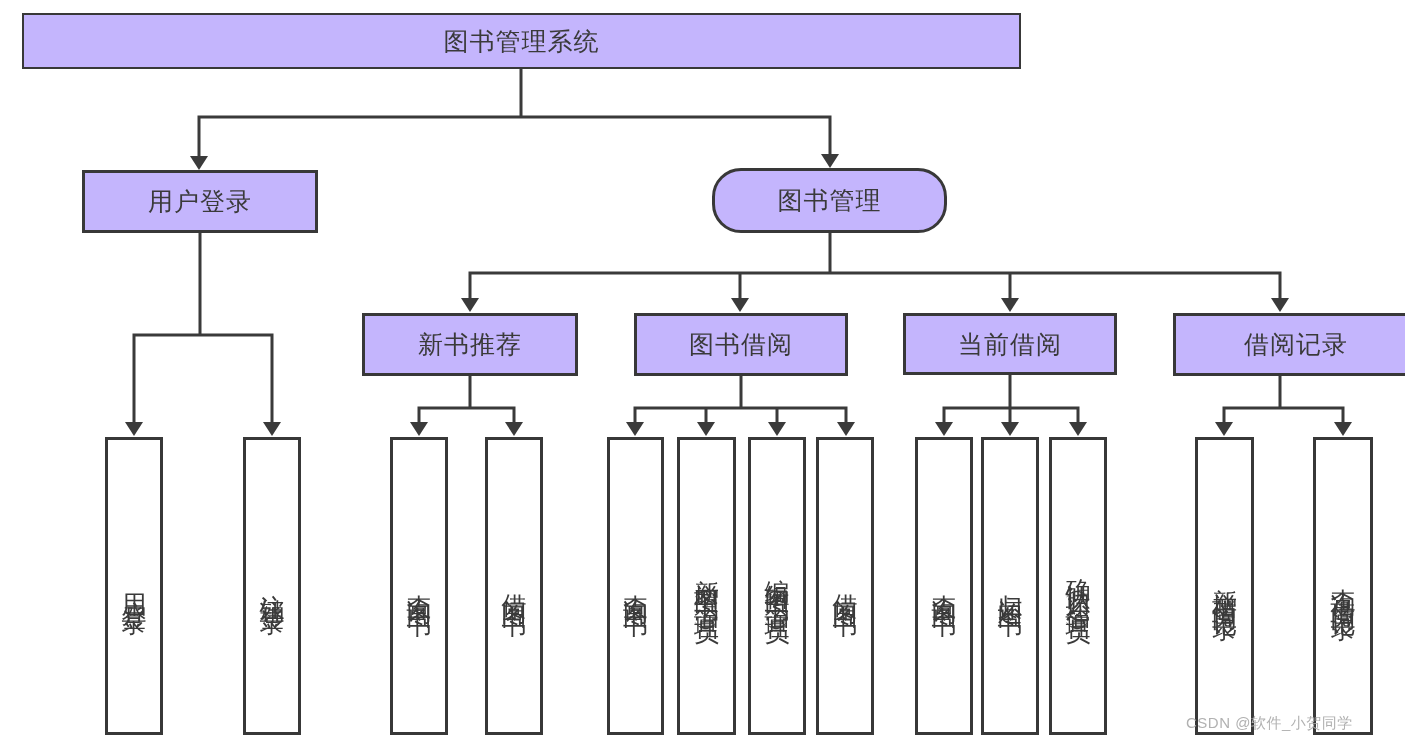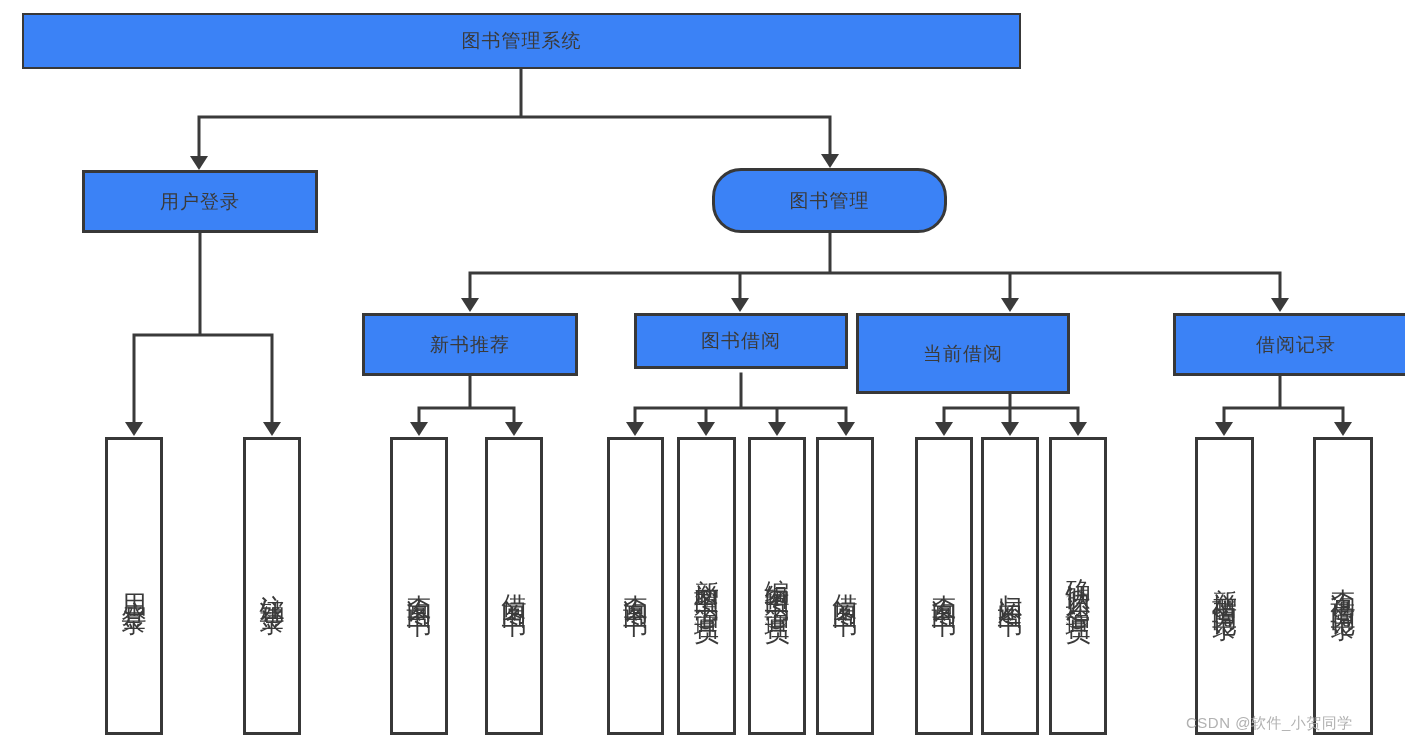--- a/index.html
+++ b/index.html
@@ -8,22 +8,22 @@
     width:1405px;height:747px;
     background:#ffffff;
     font-family:"Liberation Sans","DejaVu Sans",sans-serif;
     color:#3a3a3a;
     overflow:hidden;
   }
   .wires{position:absolute;left:0;top:0;z-index:1;}
   .hnode{
     position:absolute;z-index:2;
     display:flex;align-items:center;justify-content:center;
-    background:#3b82f6;border:3px solid #383838;box-sizing:border-box;
-    font-size:19px;letter-spacing:1px;white-space:nowrap;
+    background:#c4b5fd;border:3px solid #383838;box-sizing:border-box;
+    font-size:25px;letter-spacing:1px;white-space:nowrap;
   }
   .vnode{
     position:absolute;z-index:2;
     display:flex;align-items:center;justify-content:center;
     background:#ffffff;border:3px solid #383838;box-sizing:border-box;
     font-size:25px;
     writing-mode:vertical-rl;
     letter-spacing:6px;line-height:1;
     top:437px;height:298px;
   }
@@ -70,22 +70,22 @@
       <polygon points="1334,422 1352,422 1343,436"></polygon>
     </g>
   </svg>
 
   <div class="hnode" style="left:22px;top:13px;width:999px;height:56px;border-width:2px;">图书管理系统</div>
 
   <div class="hnode" style="left:82px;top:170px;width:236px;height:63px;">用户登录</div>
   <div class="hnode" style="left:712px;top:168px;width:235px;height:65px;border-radius:29px;">图书管理</div>
 
   <div class="hnode" style="left:362px;top:313px;width:216px;height:63px;">新书推荐</div>
-  <div class="hnode" style="left:634px;top:313px;width:214px;height:56px;">图书借阅</div>
-  <div class="hnode" style="left:856px;top:313px;width:214px;height:81px;">当前借阅</div>
+  <div class="hnode" style="left:634px;top:313px;width:214px;height:63px;">图书借阅</div>
+  <div class="hnode" style="left:903px;top:313px;width:214px;height:62px;">当前借阅</div>
   <div class="hnode" style="left:1173px;top:313px;width:246px;height:63px;">借阅记录</div>
 
   <div class="vnode" style="left:105px;width:58px;">用户登录</div>
   <div class="vnode" style="left:243px;width:58px;">注销登录</div>
 
   <div class="vnode" style="left:390px;width:58px;">查询图书</div>
   <div class="vnode" style="left:485px;width:58px;">借阅图书</div>
 
   <div class="vnode" style="left:607px;width:57px;">查询图书</div>
   <div class="vnode" style="left:677px;width:59px;">新增图书（管理员）</div>

